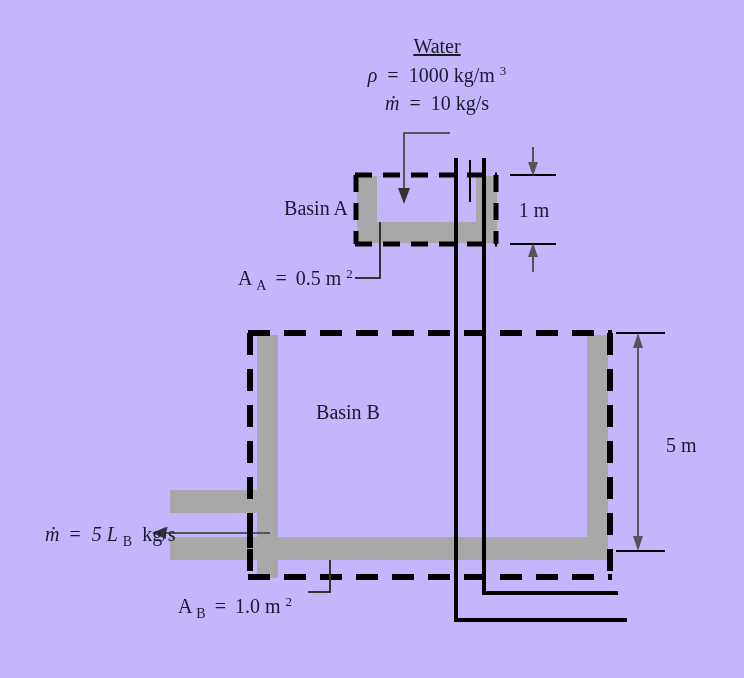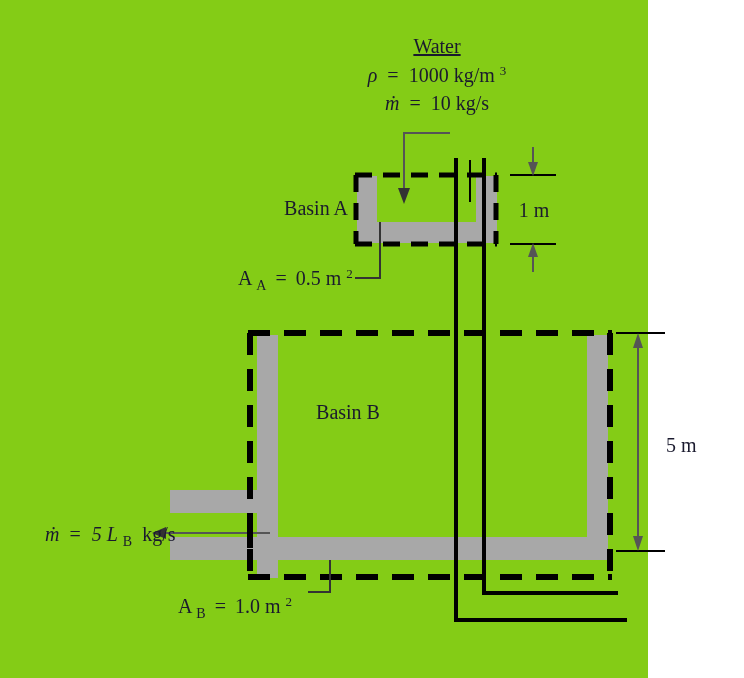--- a/index.html
+++ b/index.html
@@ -10,23 +10,23 @@
   }
   body {
     width: 744px;
     height: 678px;
     overflow: hidden;
     font-family: "Liberation Serif", "DejaVu Serif", serif;
     color: #1a1a2e;
   }
   #diagram-root {
     position: relative;
-    width: 648px;
+    width: 744px;
     height: 678px;
-    background: #84cc16;
+    background: #c4b5fd;
   }
   svg#schematic {
     position: absolute;
     left: 0;
     top: 0;
     width: 744px;
     height: 678px;
     display: block;
   }
   .lbl {

